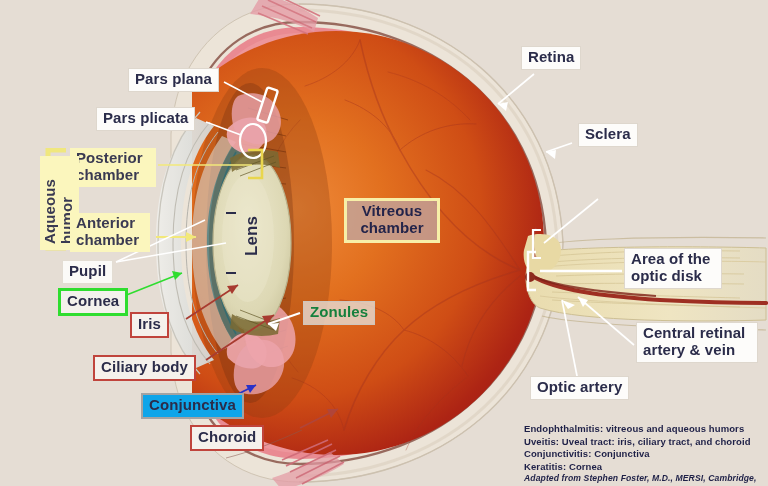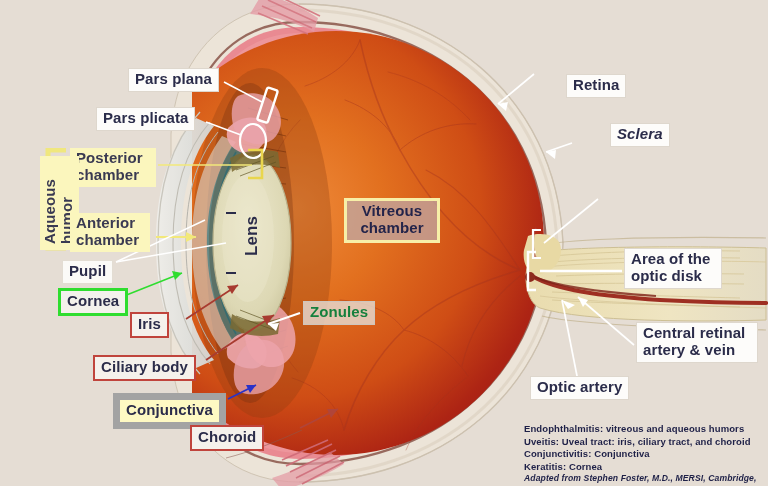--- a/index.html
+++ b/index.html
@@ -20,21 +20,21 @@
     line-height:1.12;
     padding:2px 6px 3px 6px;
     white-space:pre-line;
     box-sizing:border-box;
     letter-spacing:.1px;
   }
   .lbl.white{background:#fdfcfa;border:1px solid #ded7cd;}
   .lbl.plain{background:#fbfaf7;border:1px solid #e3ddd3;}
   .lbl.green{background:#f3f1ec;border:3px solid #2fdd2f;}
   .lbl.red{background:#f5f1ec;border:2px solid #c0443c;}
-  .lbl.blue{background:#fef9c3;border:7px solid #a3a3a3;}
+  .lbl.blue{background:#0ea5e9;border:2px solid #a3a3a3;margin-left:28px;}
   .lbl.yellowfill{background:#fbf6bd;border:none;color:#3a3a52;}
   .lbl.vitreous{
     background:rgba(190,170,172,.72);
     border:3px solid #f7efa8;
     color:#23244a;
     text-align:center;
     padding-left:6px;
   }
   .lbl.zonules{
     background:rgba(229,221,214,.80);
@@ -328,23 +328,23 @@
 
   <div class="lbl red" style="left:190px;top:425px;">Choroid</div>
 
   <div class="lbl nobox rot" style="left:240px;top:262px;color:#2b2c4a;font-size:17px;">Lens</div>
 
   <div class="lbl zonules" style="left:303px;top:301px;">Zonules</div>
 
   <div class="lbl vitreous" style="left:344px;top:198px;width:96px;">Vitreous
 chamber</div>
 
-  <div class="lbl white" style="left:566px;top:46px;margin-top:28px;">Retina</div>
-
-  <div class="lbl white" style="left:610px;top:123px;font-style:italic;">Sclera</div>
+  <div class="lbl white" style="left:521px;top:46px;">Retina</div>
+
+  <div class="lbl white" style="left:578px;top:123px;">Sclera</div>
 
 
   <div class="lbl white" style="left:624px;top:248px;width:98px;">Area of the
 optic disk</div>
 
   <div class="lbl white" style="left:636px;top:322px;width:122px;">Central retinal
 artery &amp; vein</div>
 
   <div class="lbl white" style="left:530px;top:376px;">Optic artery</div>
 

